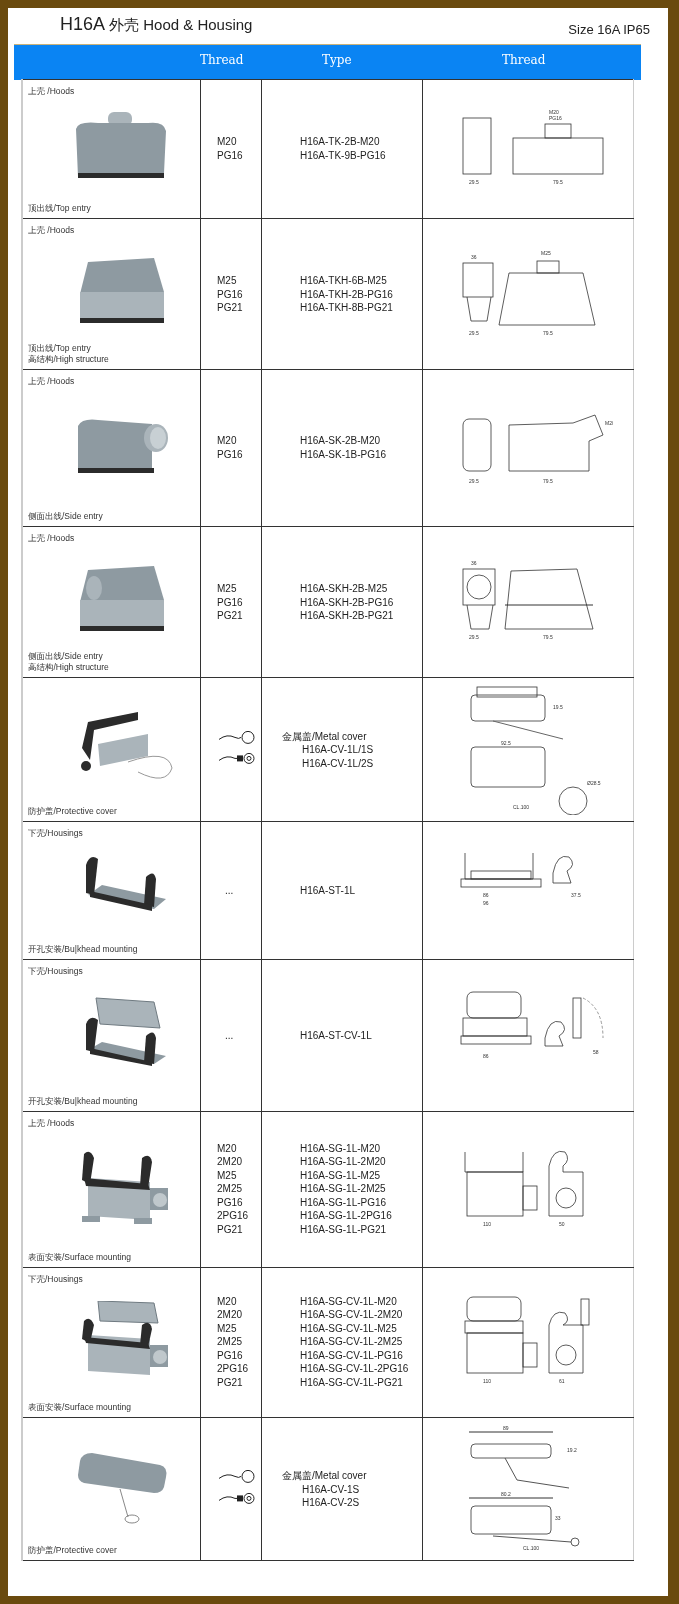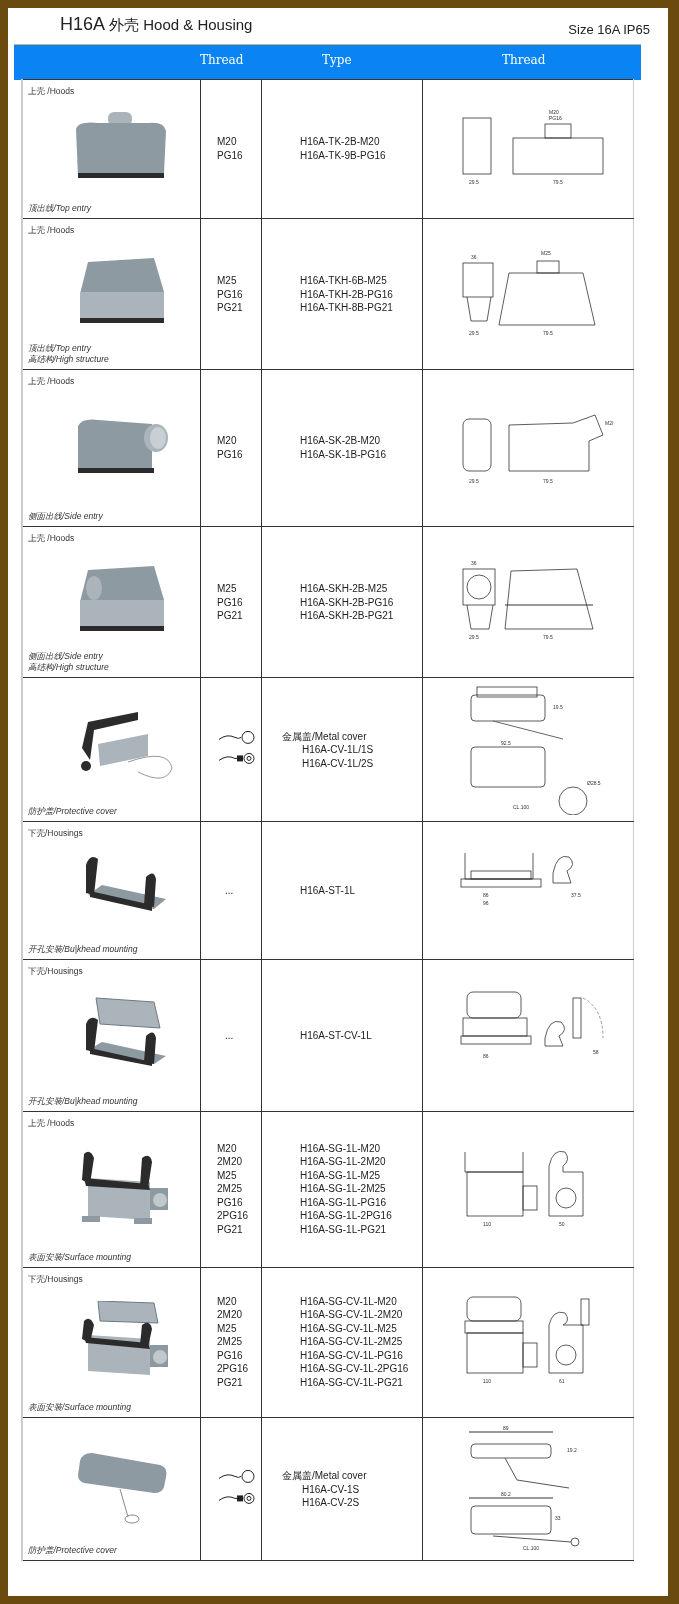--- a/index.html
+++ b/index.html
@@ -10,21 +10,21 @@
   .size{position:absolute;right:18px;top:14px;font-size:13px;color:#222;}
   .hdr{position:absolute;left:6px;top:36px;width:627px;height:35px;background:#0a84f3;border-top:1px solid #c8b27a;}
   .hdr span{position:absolute;top:8px;color:#fff;font-family:"DejaVu Serif","Liberation Serif",serif;font-size:12px;}
   table{position:absolute;left:13px;top:71px;border-collapse:collapse;width:608px;table-layout:fixed;}
   td{border:1px solid #333;vertical-align:top;padding:0;font-size:10px;color:#222;position:relative;}
   td.c1{border-left:2px solid #ccc;width:177px;margin-top:48px;}
   td.c2{width:60px;}
   td.c3{width:160px;}
   td.c4{width:210px;border-right:1px solid #ccc;}
   .cat{position:absolute;left:5px;top:6px;font-size:8.5px;color:#333;}
-  .note{position:absolute;left:5px;bottom:4px;font-size:8.5px;color:#333;line-height:11px;font-style:italic;}
+  .note{position:absolute;left:5px;bottom:4px;font-size:8.5px;color:#333;line-height:11px;}
   .prod{position:absolute;left:45px;width:110px;height:80px;}
   .vc{position:absolute;left:0;right:0;top:50%;transform:translateY(-50%);}
   .list{font-size:10px;line-height:13.6px;}
   .list div{white-space:nowrap;}
   .drawing{position:absolute;left:30px;width:160px;}
 </style>
 </head>
 <body>
 
 <div class="page">

